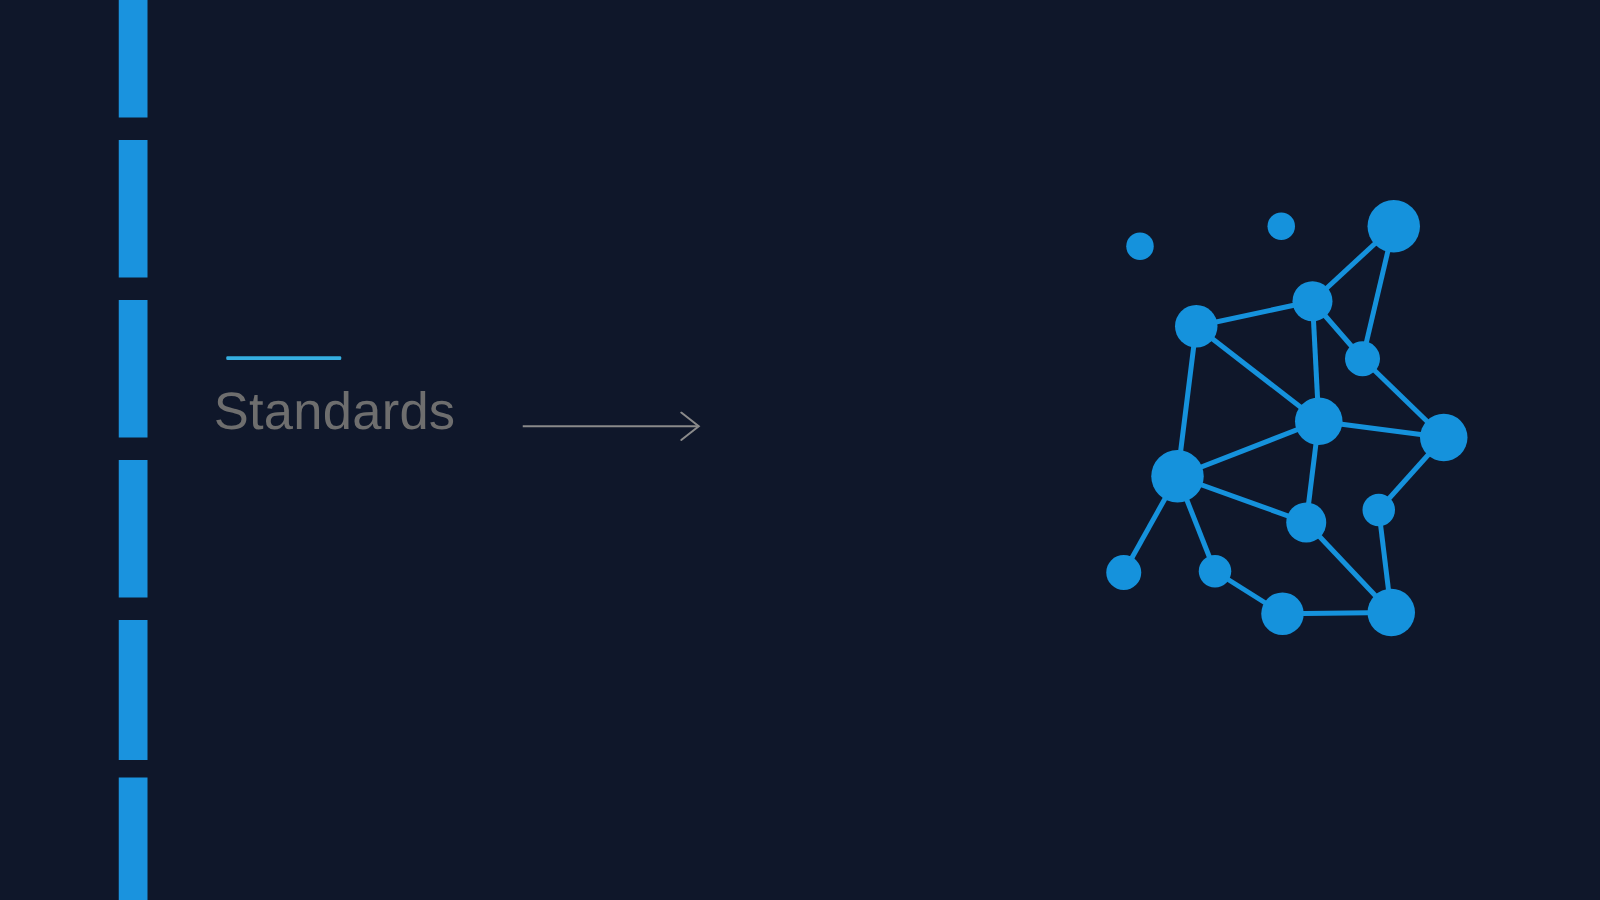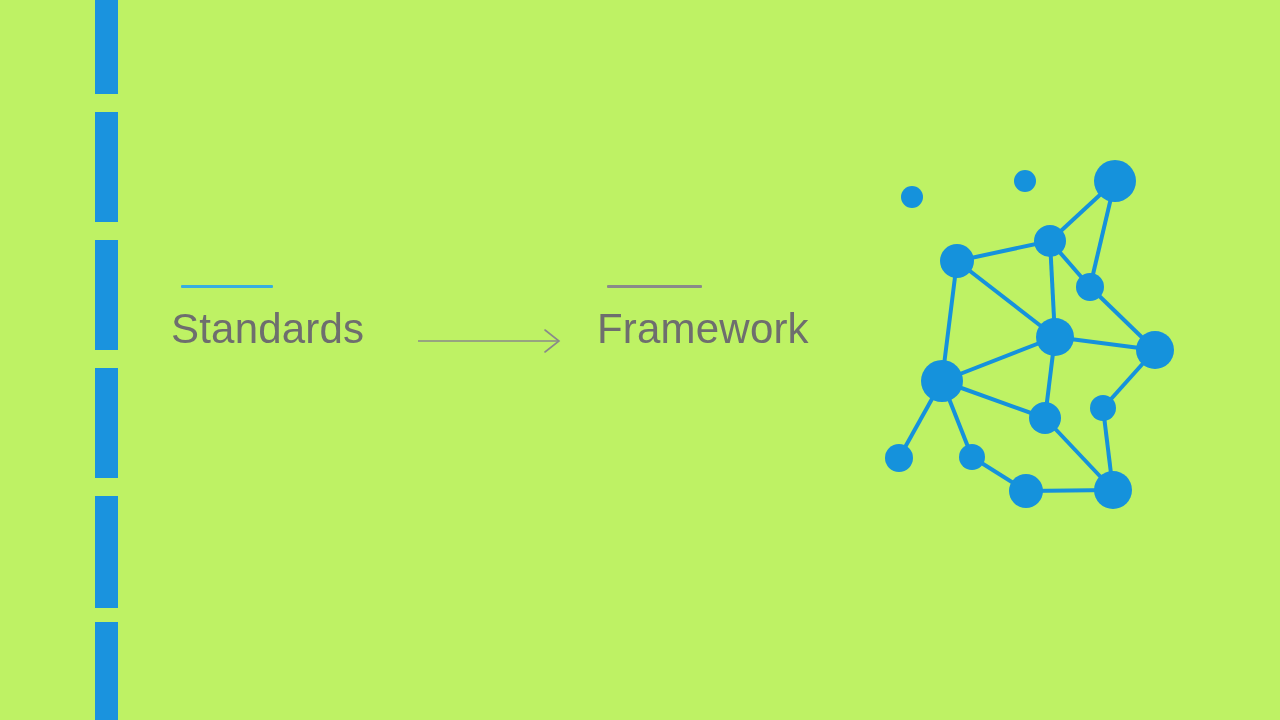--- a/index.html
+++ b/index.html
@@ -10,21 +10,21 @@
   body {
     width: 1280px;
     height: 720px;
     overflow: hidden;
     font-family: "Liberation Sans", sans-serif;
   }
   #slide {
     position: relative;
     width: 1280px;
     height: 720px;
-    background: #bef264;
+    background: #0f172a;
   }
 
   
   #accent-bar {
     position: absolute;
     left: 95px;
     top: 0;
     width: 23px;
     height: 720px;
   }
@@ -107,24 +107,20 @@
     <div class="term" id="standards-block">
       <div class="term-rule" id="standards-rule" style="background: rgb(53, 174, 224); width: 92px;"></div>
       <span class="term-label">Standards</span>
     </div>
 
     <svg id="flow-arrow" width="160" height="24" viewBox="0 0 160 24">
       <line x1="0" y1="12" x2="140" y2="12" stroke="#8a8a8a" stroke-width="1.6"></line>
       <polyline points="127,1 141,12 127,23" fill="none" stroke="#8a8a8a" stroke-width="1.6" stroke-linecap="round" stroke-linejoin="miter"></polyline>
     </svg>
 
-    <div class="term" id="framework-block">
-      <div class="term-rule" id="framework-rule" style="background: rgb(138, 138, 138); width: 95px;"></div>
-      <span class="term-label">Framework</span>
-    </div>
 
   </div>
 
   <svg id="network-graph" width="330" height="390" viewBox="0 0 330 390">
     <g id="graph-edges">
         <line x1="245" y1="36" x2="180" y2="96" stroke="#1592DC" stroke-width="4"></line>
         <line x1="245" y1="36" x2="220" y2="142" stroke="#1592DC" stroke-width="4"></line>
         <line x1="180" y1="96" x2="87" y2="116" stroke="#1592DC" stroke-width="4"></line>
         <line x1="180" y1="96" x2="220" y2="142" stroke="#1592DC" stroke-width="4"></line>
         <line x1="180" y1="96" x2="185" y2="192" stroke="#1592DC" stroke-width="4"></line>

